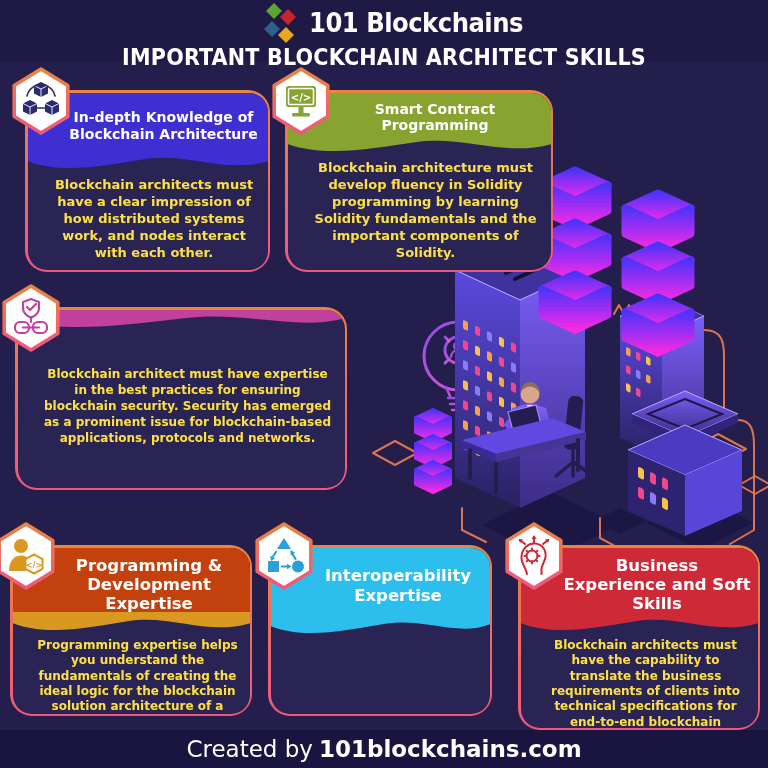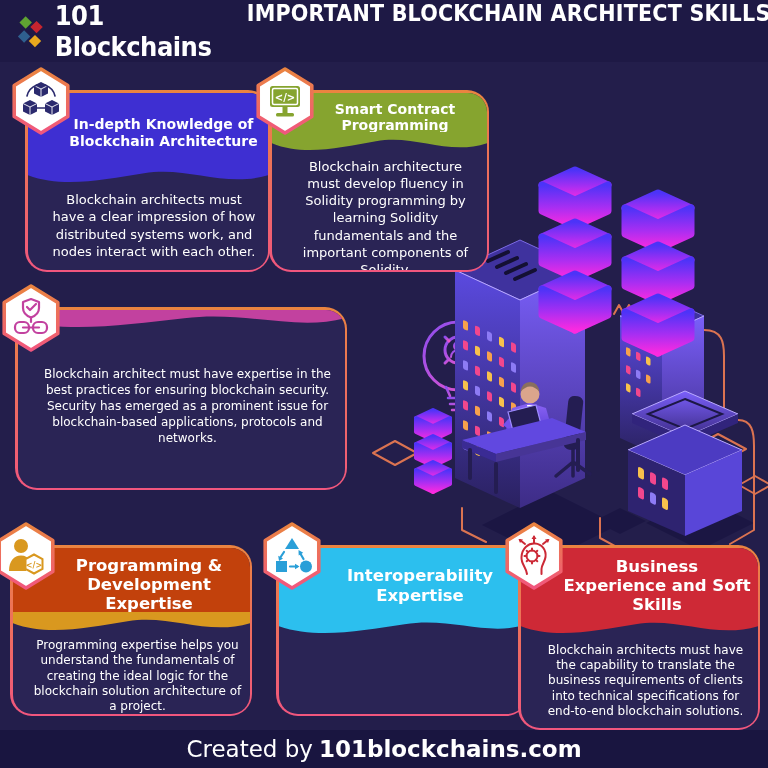--- a/index.html
+++ b/index.html
@@ -4,38 +4,38 @@
 <style>
   html,body{margin:0;padding:0;}
   body{
     width:768px;height:768px;position:relative;overflow:hidden;
     background:#231e4b;
     font-family:"DejaVu Sans","Liberation Sans",sans-serif;
     -webkit-font-smoothing:antialiased;
   }
   
   .topbar{position:absolute;left:0;top:0;width:768px;height:62px;
-    display:flex;align-items:flex-start;background:#1e1945;}
+    display:flex;align-items:center;background:#1e1945;flex-direction:column;}
   .logo-wrap{display:flex;align-items:center;gap:8px;margin-left:14px;}
   .logo-text{color:#fff;font-size:27px;font-weight:700;letter-spacing:-0.5px;
     font-family:"DejaVu Sans","Liberation Sans",sans-serif;font-stretch:condensed;}
   .v-divider{width:2px;height:38px;background:#e9e7f4;margin:0 12px 0 14px;}
   .main-title{color:#fff;font-size:23px;font-weight:700;letter-spacing:0.2px;white-space:nowrap;
     font-stretch:condensed;}
   
   .card{position:absolute;border-radius:22px;padding:2.5px;
     background:linear-gradient(180deg,#ea8440 0%,#f1567e 100%);
     box-sizing:border-box;}
   .card-inner{width:100%;height:100%;border-radius:19px;overflow:hidden;
     background:#2a2455;display:flex;flex-direction:column;}
   .card-head{display:flex;align-items:center;justify-content:center;}
   .card-title{color:#ffffff;font-weight:800;text-align:center;line-height:1.16;}
   .wave{display:block;width:100%;height:26px;flex:0 0 auto;margin-top:-1px;}
   .card-body{flex:1;display:flex;align-items:center;justify-content:center;
-    color:#ffffff;font-weight:400;text-align:center;padding:0 10px 8px 10px;margin-left:13px;}
+    color:#fde047;font-weight:700;text-align:center;padding:0 10px 8px 10px;margin-left:13px;}
   
   .r1 .card-head{height:64px;padding:8px 8px 0 40px;}
   .r1 .card-title{font-size:14px;}
   .r1 .card-body{font-size:13px;line-height:1.32;}
   .c3 .card-head{height:48px;padding:8px 10px 0 52px;}
   .c3 .card-title{font-size:17.5px;}
   .c3 .card-body{font-size:12px;line-height:1.33;}
   .r3 .card-head{height:60px;padding:8px 6px 0 42px;}
   .r3 .card-title{font-size:16.5px;}
   .r3 .card-body{font-size:12px;line-height:1.28;padding:0 8px 6px 8px;}
@@ -317,21 +317,21 @@
       </g>
       <g stroke="#2b2a6e" stroke-width="1.6" fill="none" stroke-linecap="round">
         <path d="M8,17 A17,15 0 0 1 18,6"></path>
           <path d="M36,17 A17,15 0 0 0 26,6"></path>
           <path d="M18,29 H26"></path>
       </g>
     </svg>
   </div>
 </div>
 
-<div class="card r1" style="left:269px;top:90px;width:220px;height:182px;">
+<div class="card r1" style="left:285px;top:90px;width:268px;height:182px;">
   <div class="card-inner">
     <div class="card-head" style="background-color: rgb(134, 164, 47);">
       <div class="card-title">Smart Contract Programming</div>
     </div>
     <svg class="wave" viewBox="0 0 240 28" preserveAspectRatio="none">
       <path d="M0,0 H240 V12 C196,26 160,2 116,10 C76,17 34,26 0,12 Z" fill="#86a42f"></path>
     </svg>
     <div class="card-body">Blockchain architecture must develop fluency in Solidity programming by learning Solidity fundamentals and the important components of Solidity.</div>
   </div>
   <div class="hex">
@@ -388,21 +388,21 @@
       </svg>
     <svg class="hex-icon" width="44" height="44" viewBox="0 0 44 44">
       <circle cx="17" cy="12" r="7" fill="#d9981f"></circle>
       <path d="M5,37 C5,27 10,21.5 17,21.5 C21,21.5 24.5,23.5 26.5,26.5 L22,37 Z" fill="#d9981f"></path>
       <polygon points="30,20.5 38.5,25.2 38.5,34.8 30,39.5 21.5,34.8 21.5,25.2" fill="#ffffff" stroke="#d9981f" stroke-width="2"></polygon>
       <text x="30" y="33.5" font-size="8" font-weight="bold" fill="#d9981f" text-anchor="middle" font-family="DejaVu Sans, sans-serif">&lt;/&gt;</text>
     </svg>
   </div>
 </div>
 
-<div class="card r3" style="left:276px;top:545px;width:252px;height:171px;">
+<div class="card r3" style="left:268px;top:545px;width:224px;height:171px;">
   <div class="card-inner">
     <div class="card-head" style="background-color: rgb(44, 191, 238);">
       <div class="card-title">Interoperability Expertise</div>
     </div>
     <svg class="wave" viewBox="0 0 240 28" preserveAspectRatio="none">
       <path d="M0,0 H240 V10 C204,24 168,2 122,10 C80,17 36,26 0,12 Z" fill="#2cbfee"></path>
     </svg>
   </div>
   <div class="hex">
     <svg width="62" height="68" viewBox="0 0 60 66">

